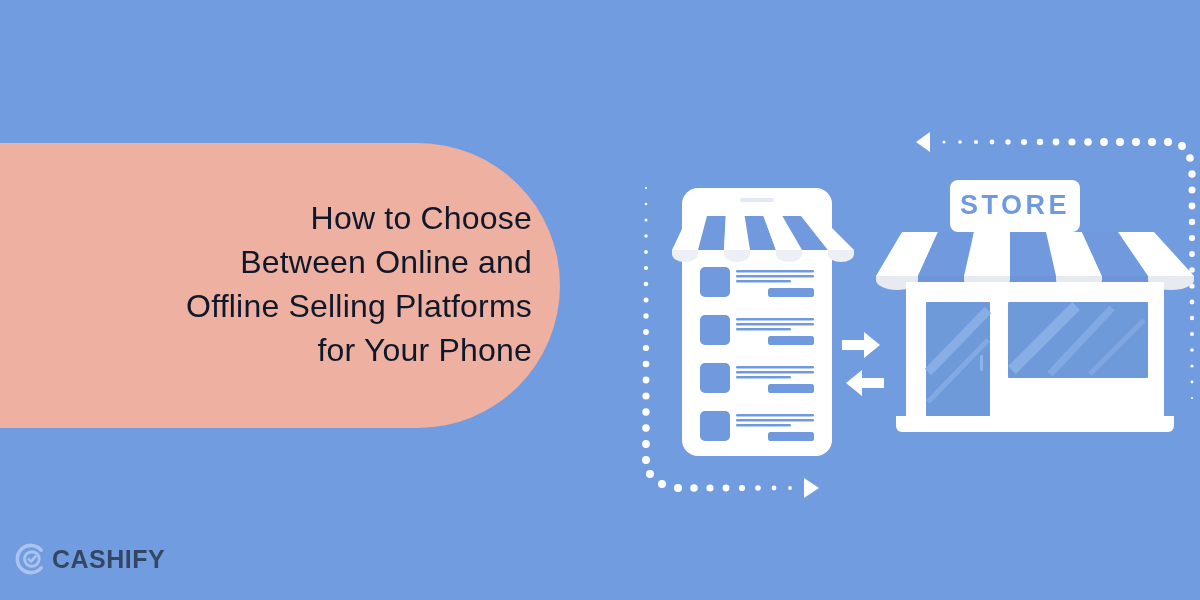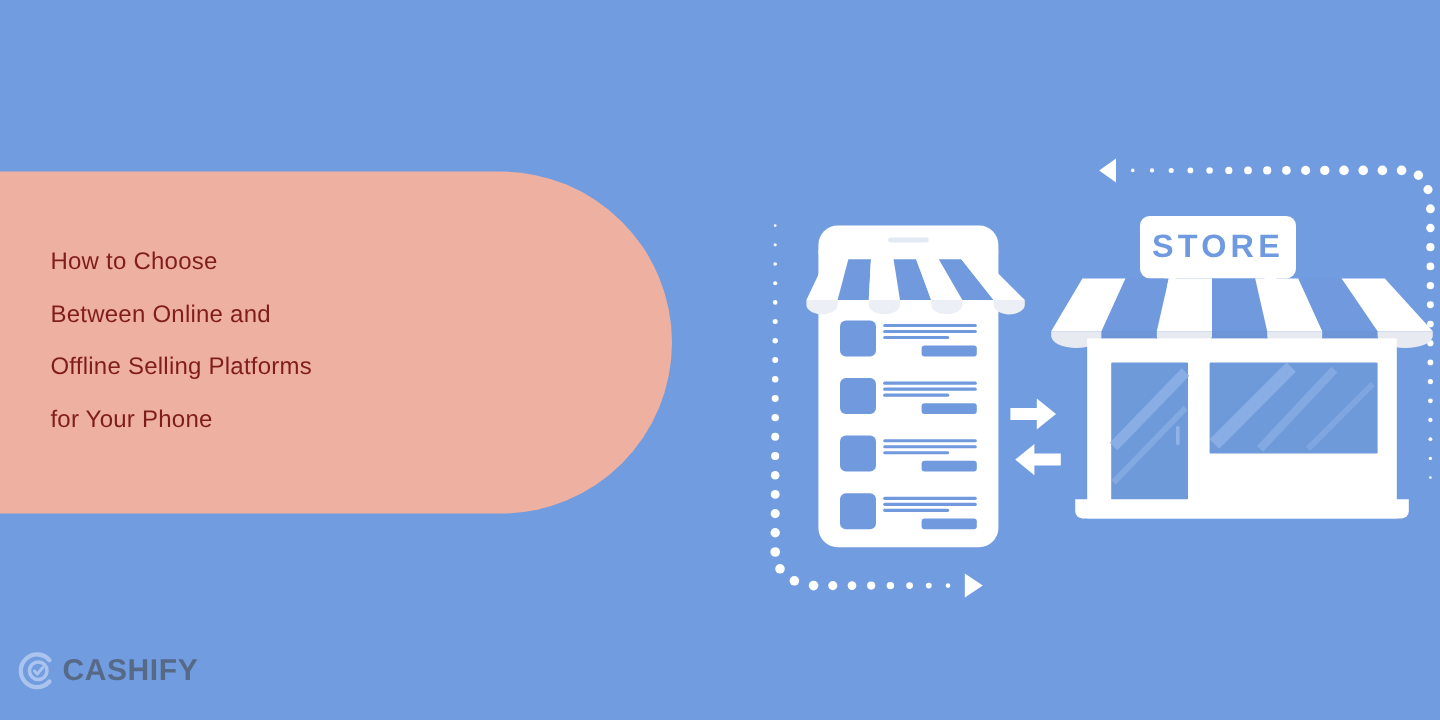--- a/index.html
+++ b/index.html
@@ -20,38 +20,39 @@
     position:absolute;
     left:-60px; top:143px;
     width:620px; height:285px;
     background:#eeb0a0;
     border-radius:0 150px 150px 0;
   }
   .title-text {
     position:absolute;
     left:42px; top:196px;
     width:490px;
-    color:#7f1d1d;
-    font-size:20px;
+    color:#0f172a;
+    font-size:32px;
     font-weight:500;
     line-height:44px;
     letter-spacing:0.2px;
     white-space:pre-line;
+    text-align:right;
   }
 
   
   .logo {
     position:absolute;
     left:14px; top:542px;
     display:flex; align-items:center; gap:4px;
     opacity:.55;
   }
   .logo-mark { width:34px; height:34px; display:block; }
   .logo-word {
-    color:#404040;
+    color:#000000;
     font-size:25px;
     font-weight:700;
     letter-spacing:.5px;
   }
 
   
   .illus { position:absolute; left:620px; top:110px; width:600px; height:420px; }
   .illus svg { display:block; }
 
   

